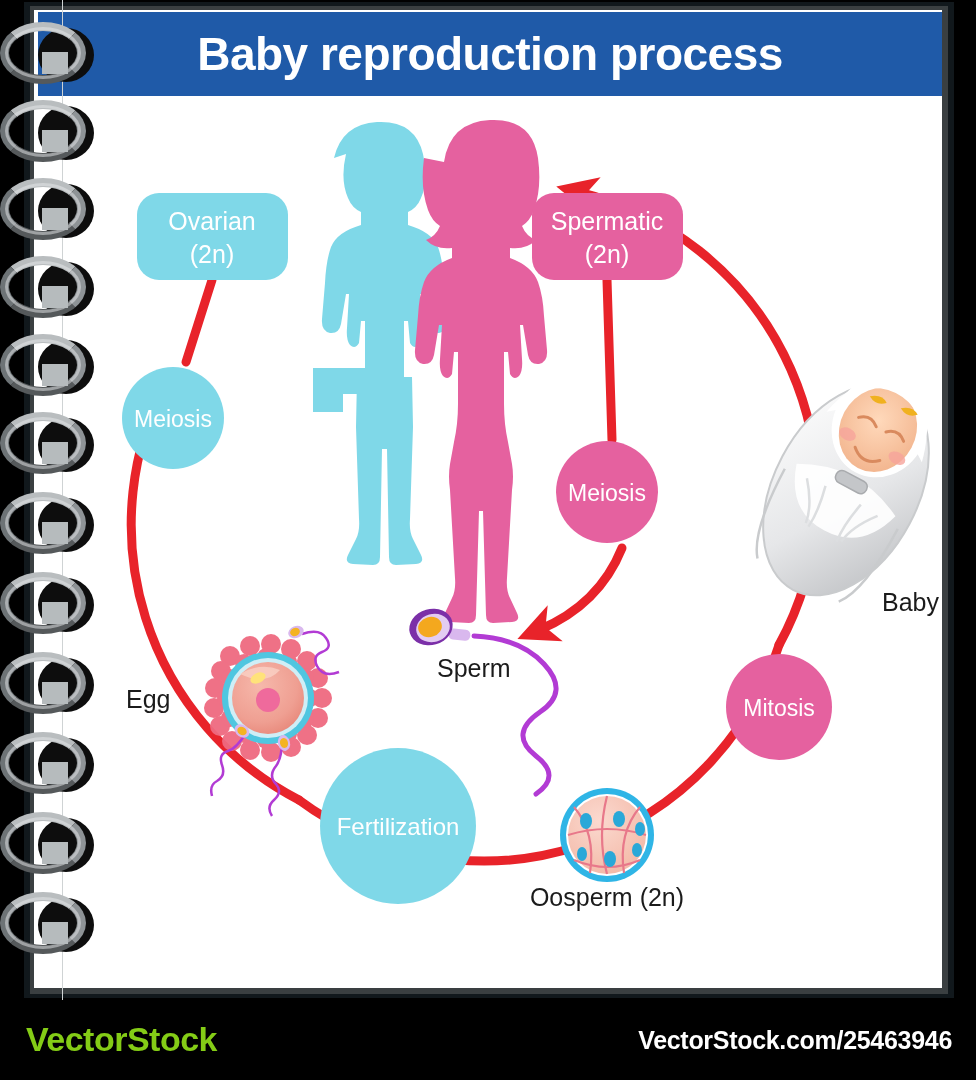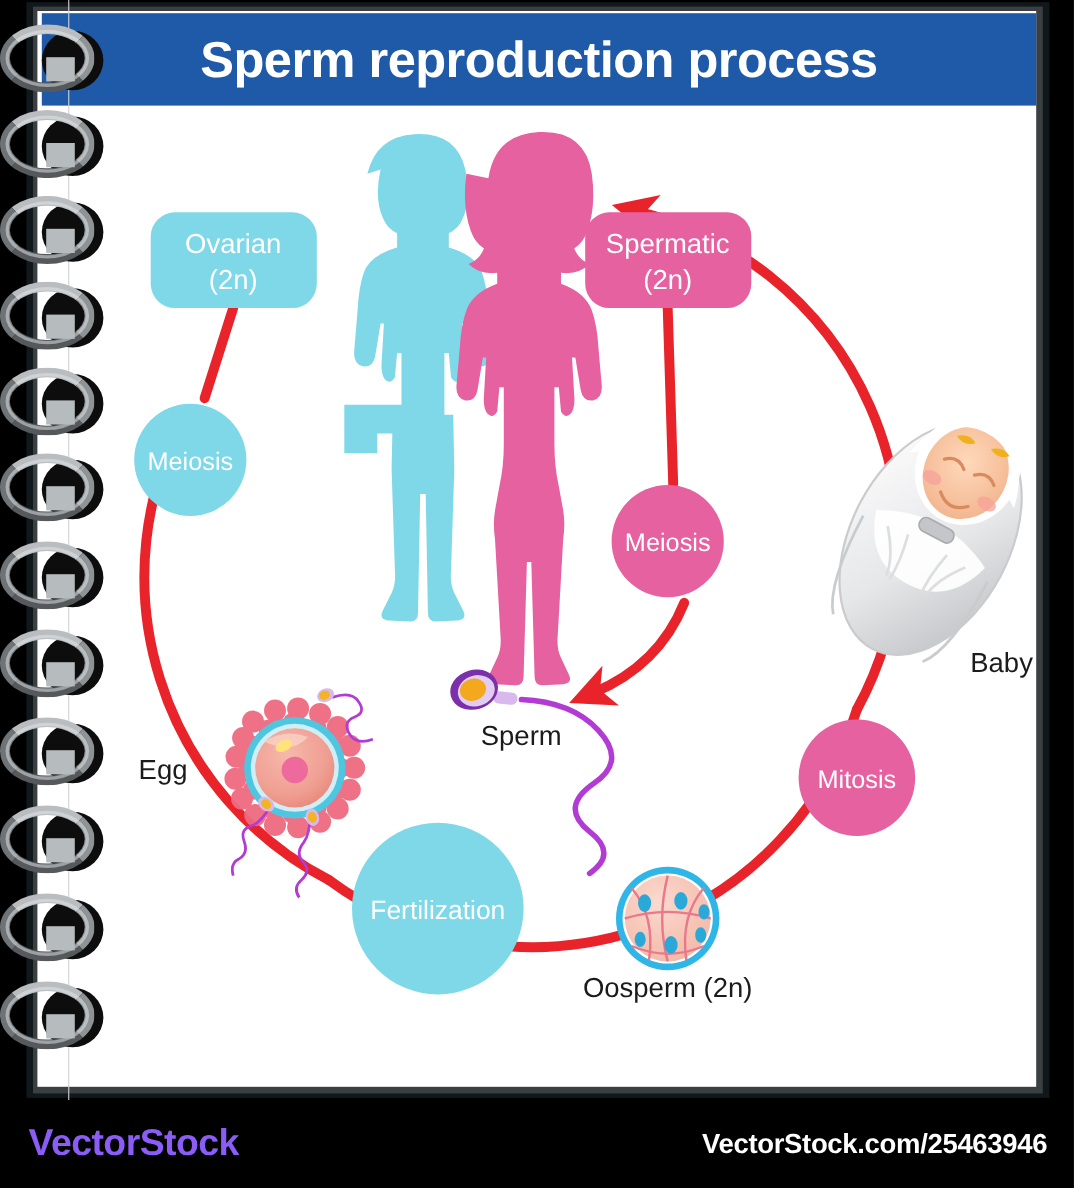--- a/index.html
+++ b/index.html
@@ -41,37 +41,37 @@
   .diagram{position:absolute;left:34px;top:100px;width:908px;height:880px;}
 
   
   .node-label{fill:#ffffff;font-family:"Liberation Sans","DejaVu Sans",sans-serif;}
   .outside-label{fill:#1b1b1b;font-family:"Liberation Sans","DejaVu Sans",sans-serif;
        font-size:25px;}
 
   
   .watermark-bar{position:absolute;left:0;top:1000px;width:976px;height:80px;background:#000;
        display:flex;align-items:center;}
-  .wm-left{position:absolute;left:26px;top:20px;color:#8b5cf6;font-size:34px;font-weight:bold;
+  .wm-left{position:absolute;left:26px;top:20px;color:#84cc16;font-size:34px;font-weight:bold;
        font-family:"Liberation Sans","DejaVu Sans",sans-serif;letter-spacing:-.5px;}
   .wm-right{position:absolute;right:24px;top:26px;color:#fff;font-size:25px;font-weight:bold;
        font-family:"Liberation Sans","DejaVu Sans",sans-serif;letter-spacing:-.3px;}
 </style>
 </head>
 <body>
 
 <div id="root">
 
   <div class="notebook-shell">
     <div class="notebook-dark-frame"></div>
     <div class="notebook-dark-frame2"></div>
     <div class="page"></div>
 
     <div class="title-banner">
-      <div class="title-text">Sperm reproduction process</div>
+      <div class="title-text">Baby reproduction process</div>
     </div>
 
     <svg class="diagram" viewBox="0 0 908 880">
       <defs>
         <radialGradient id="gEggIn" cx="40%" cy="33%" r="72%">
           <stop offset="0%" stop-color="#f6b8ab"></stop>
           <stop offset="70%" stop-color="#ef9f92"></stop>
           <stop offset="100%" stop-color="#e8897b"></stop>
         </radialGradient>
         <linearGradient id="gBlanket" x1="0" y1="0" x2="1" y2="1">

